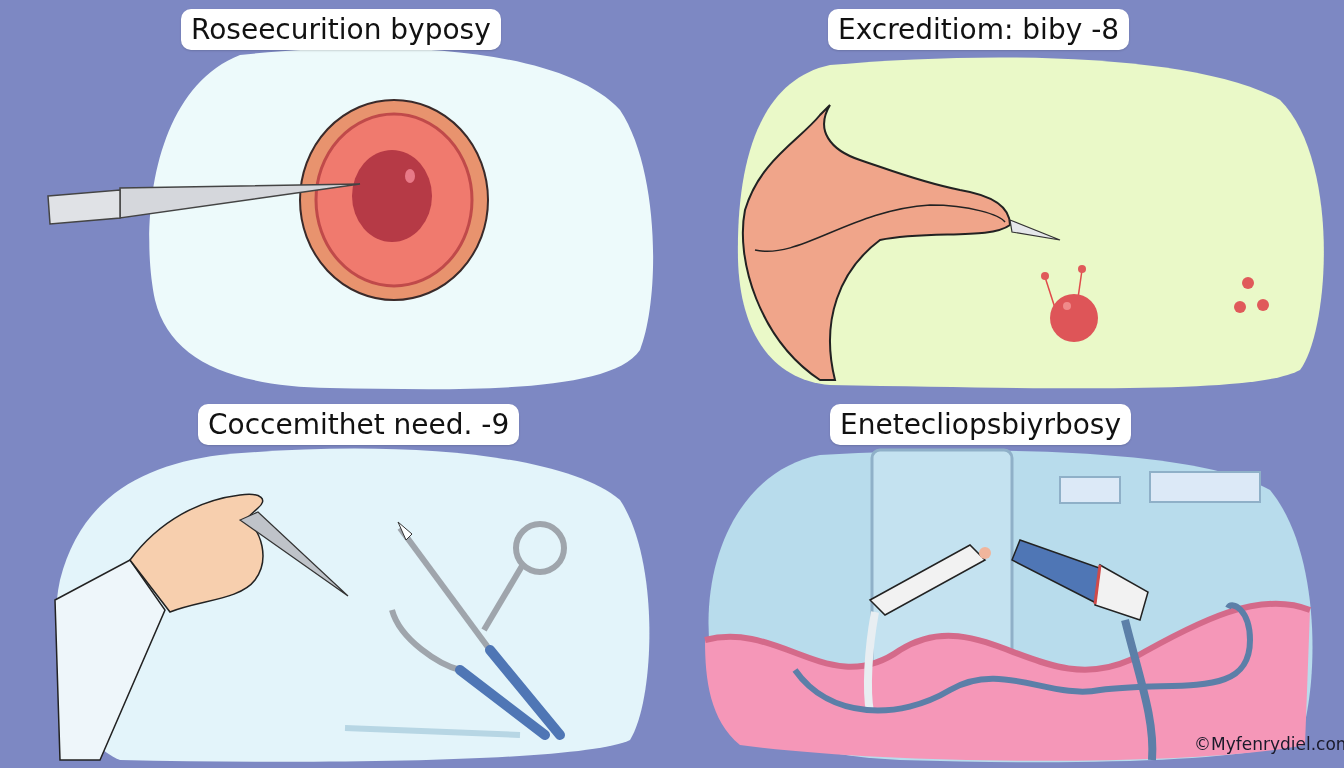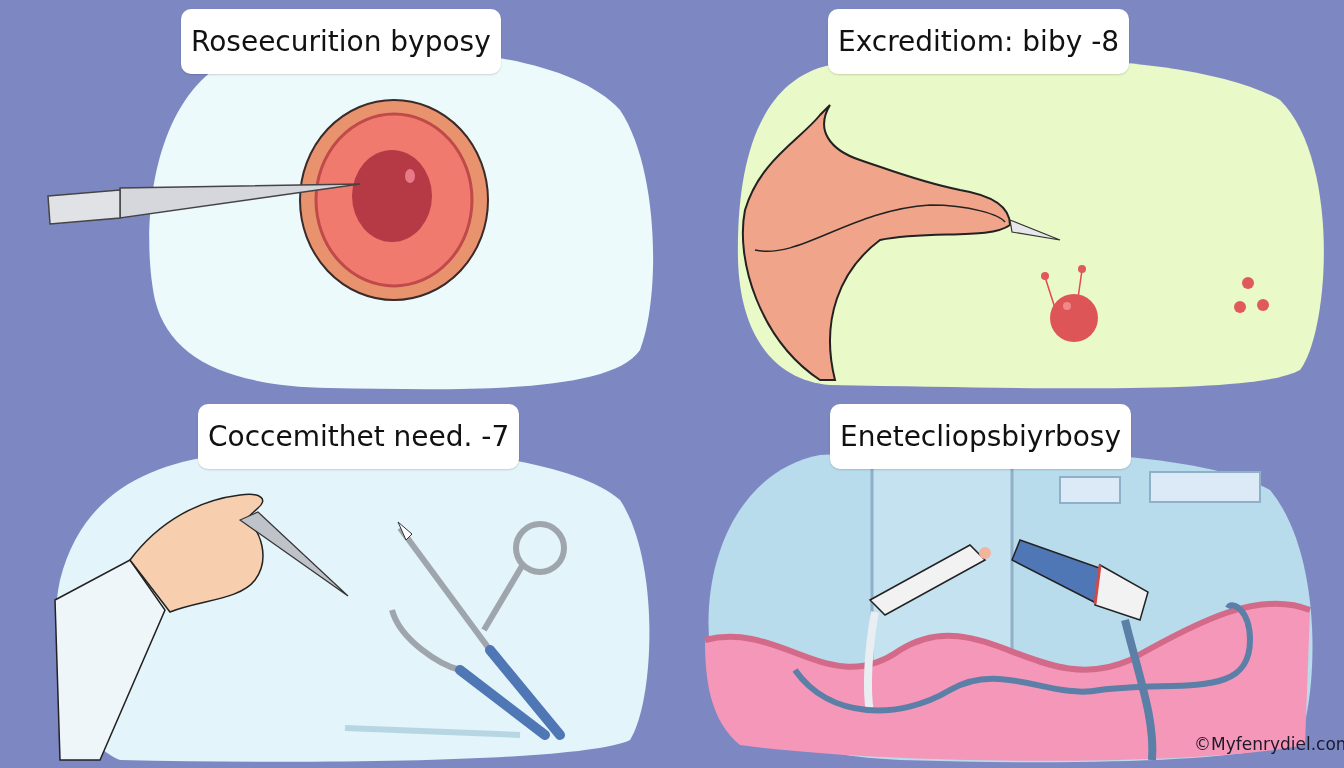--- a/index.html
+++ b/index.html
@@ -6,21 +6,21 @@
   body {
     width:1344px; height:768px; overflow:hidden;
     background:#7d88c3;
     font-family:"DejaVu Sans", sans-serif;
     position:relative;
   }
   .label {
     position:absolute;
     background:#ffffff;
     border-radius:10px;
-    padding:16px 10px;
+    padding:4px 10px;
     font-size:28px;
     color:#111;
     white-space:nowrap;
     box-shadow:0 1px 2px rgba(0,0,0,0.15);
   }
   svg { position:absolute; left:0; top:0; }
   .watermark {
     position:absolute; left:1194px; top:734px;
     font-size:17px; color:#1a1a2a; white-space:nowrap;
   }
@@ -96,16 +96,16 @@
     <line x1="1100" y1="565" x2="1095" y2="604" stroke="#d04a4a" stroke-width="3"></line>
 
     <path d="M875 612 C868 650 866 690 870 712" fill="none" stroke="#e8eef2" stroke-width="8"></path>
     <path d="M1125 620 C1140 680 1155 720 1152 760" fill="none" stroke="#5c7fa8" stroke-width="8"></path>
     <path d="M795 670 C830 720 900 720 950 690 C1000 660 1050 700 1100 690 C1180 680 1250 700 1250 640 C1250 610 1232 600 1228 608" fill="none" stroke="#5c7fa8" stroke-width="6"></path>
   </g>
 </svg>
 
 <div class="label" style="left:181px; top:9px;">Roseecurition byposy</div>
 <div class="label" style="left:828px; top:9px;">Excreditiom: biby -8</div>
-<div class="label" style="left:198px; top:404px;">Coccemithet need. -7</div>
+<div class="label" style="left:198px; top:404px;">Coccemithet need. -9</div>
 <div class="label" style="left:830px; top:404px;">Enetecliopsbiyrbosy</div>
 
 <div class="watermark">©Myfenrydiel.com</div>
 
 </body></html>

